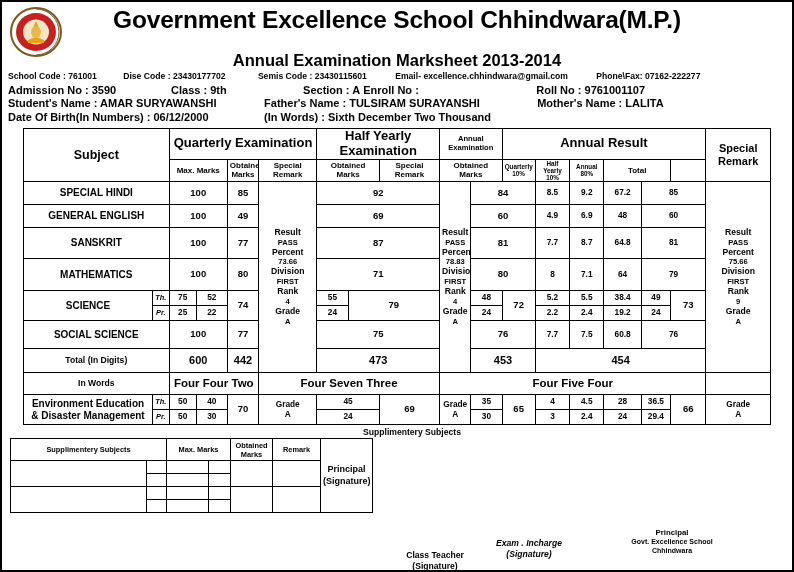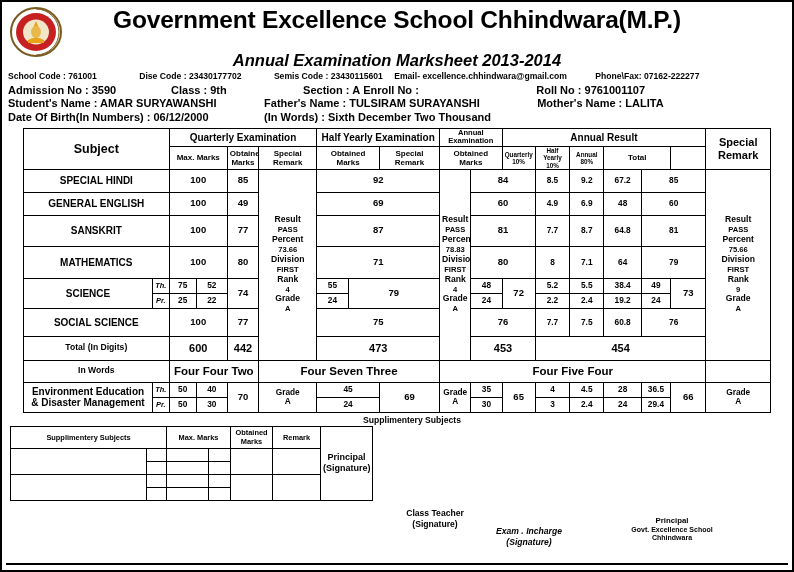--- a/index.html
+++ b/index.html
@@ -23,21 +23,20 @@
   .logo{
     position:absolute;left:6px;top:4px;width:56px;height:52px;
   }
   .title1{
     text-align:center;font-size:24.5px;font-weight:bold;line-height:1.05;
     letter-spacing:-0.2px;margin:2px 0 17px 0;
   }
   .title2{
     text-align:center;font-size:16.5px;font-weight:bold;line-height:1.1;
     margin:18px 0 3px 0;
-    font-style:italic;
   }
   .inforow{
     font-size:9.5px;font-weight:bold;line-height:1.15;
     padding:0 6px;white-space:nowrap;
   }
   .inforow.r1{font-size:8.6px;margin-bottom:2px;}
   .inforow.r2,.inforow.r3,.inforow.r4{font-size:11px;margin-bottom:1px;}
   .inforow span.sp{display:inline-block;}
   
   table.mt{
@@ -51,21 +50,21 @@
   table.mt td,table.mt th{
     border:1px solid #000;
     padding:0 2px;
     text-align:center;
     vertical-align:middle;
     overflow:hidden;
     line-height:1.15;
   }
   td.subj{text-align:left;font-size:10px;padding-left:3px;}
   td.thpr{font-size:7.4px;padding:0;font-style:italic;}
-  .hdcell{font-size:10px;font-weight:bold;}
+  .hdcell{font-size:13px;font-weight:bold;}
   .hdsub{font-size:8px;font-weight:bold;}
   .hdsmall{font-size:6.3px;font-weight:bold;line-height:1.05;}
   td.subjhead{font-size:12.5px;font-weight:bold;}
   td.remark{font-size:8.6px;line-height:1.9;}
   td.remark .rl{font-weight:bold;}
   td.remark .rv{font-weight:bold;font-size:7.6px;}
   td.spremark-big{font-size:11px;line-height:1.25;font-weight:bold;}
   td.big{font-size:11px;font-weight:bold;}
   td.mid{font-size:9.5px;font-weight:bold;}
   td.inwords{font-size:11.5px;font-weight:bold;}
@@ -101,23 +100,23 @@
         <ellipse cx="28" cy="26" rx="5" ry="6" fill="#e8b84b"></ellipse>
         <path d="M20 34 q8 -5 16 0 v3 h-16 z" fill="#e8a317"></path>
         <path d="M28 3 a23 23 0 0 1 0 46" fill="none" stroke="#7a5a1e" stroke-width="1"></path>
       </svg>
     </div>
     <div class="title1">Government Excellence School Chhindwara(M.P.)</div>
     <div class="title2">Annual Examination Marksheet  2013-2014</div>
 
     <div class="inforow r1">
       <span class="sp" style="margin-left:0;">School Code : 761001</span>
-      <span class="sp" style="margin-left:40px;">Dise Code : 23430177702</span>
+      <span class="sp" style="margin-left:24px;">Dise Code : 23430177702</span>
       <span class="sp" style="margin-left:30px;">Semis Code : 23430115601</span>
-      <span class="sp" style="margin-left:9px;">Email- excellence.chhindwara@gmail.com</span>
+      <span class="sp" style="margin-left:26px;">Email- excellence.chhindwara@gmail.com</span>
       <span class="sp" style="margin-left:26px;">Phone\Fax: 07162-222277</span>
     </div>
 
     <div class="inforow r2">
       <span class="sp" style="width:160px;">Admission No : 3590</span>
       <span class="sp" style="width:96px;">Class :  9th</span>
       <span class="sp" style="width:90px;text-align:right;">Section : A</span>
       <span class="sp" style="width:170px;">Enroll No :</span>
       <span class="sp">Roll No : 9761001107</span>
     </div>
@@ -413,21 +412,21 @@
       </tr>
       <tr style="height:13px">
         <td></td>
         <td></td>
         <td></td>
       </tr>
     </tbody>
   </table>
 
   <div class="sigarea">
-    <div class="sigblk" style="left:378px;top:7px;width:110px;">
+    <div class="sigblk" style="left:378px;top:37px;width:110px;">
       <span>Class Teacher</span><br>
       <span>(Signature)</span>
     </div>
     <div class="sigblk" style="left:472px;top:25px;width:110px;font-style:italic;">
       <span>Exam . Incharge</span><br>
       <span>(Signature)</span>
     </div>
     <div class="sigblk small" style="left:600px;top:15px;width:140px;">
       <span style="font-size:7.8px;">Principal</span><br>
       <span>Govt. Excellence School</span><br>

